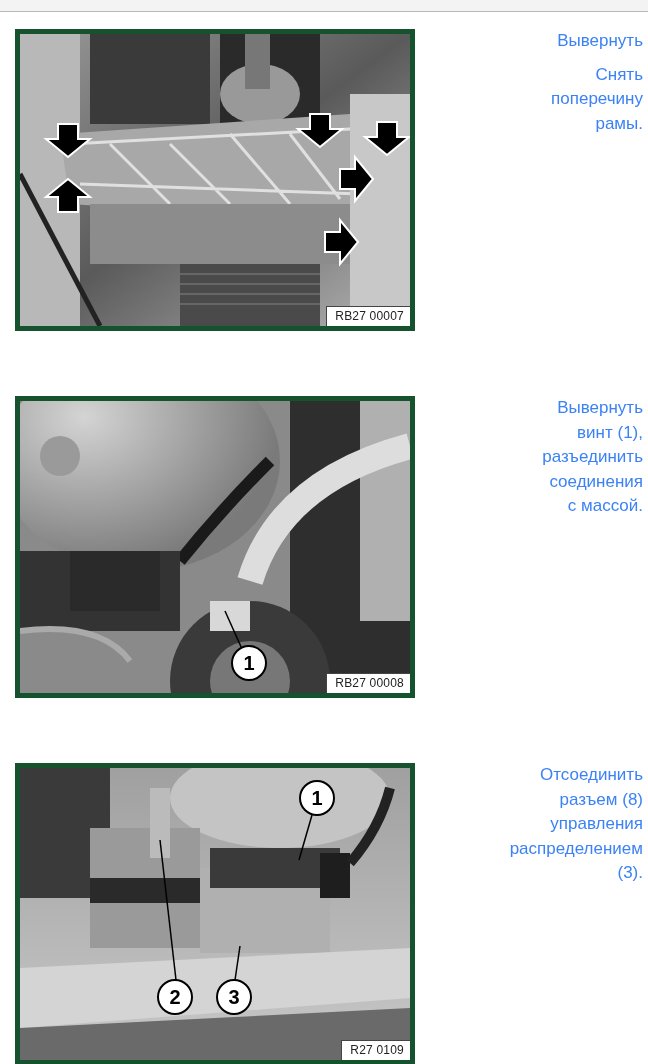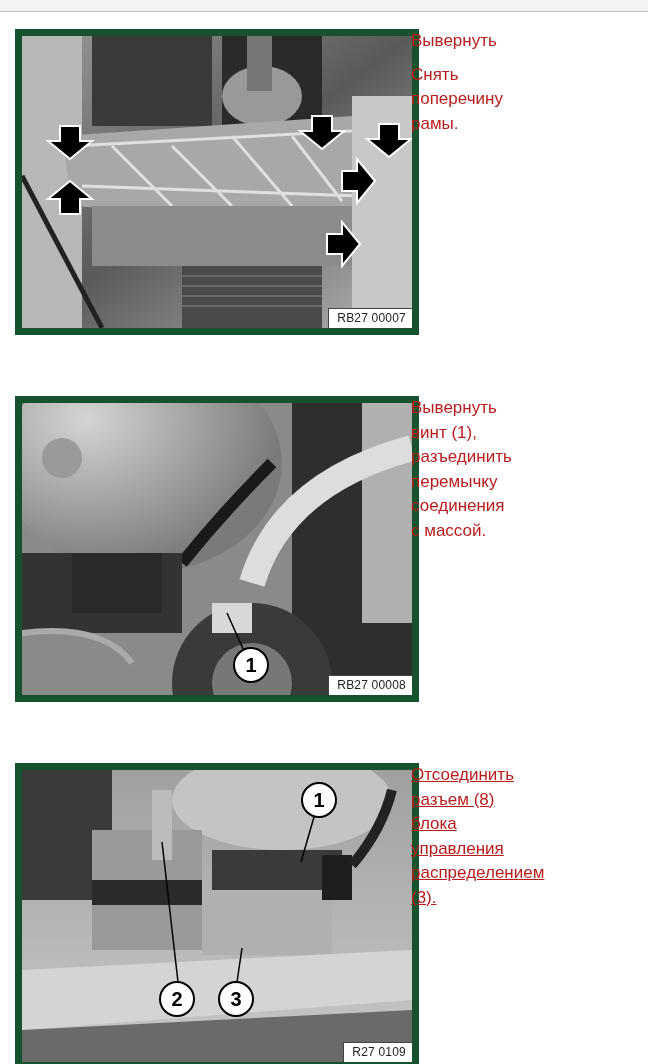--- a/index.html
+++ b/index.html
@@ -7,31 +7,31 @@
     width: 648px; height: 1064px; background: #ffffff; position: relative; overflow: hidden;
     font-family: "Liberation Sans", sans-serif; color: #111;
   }
   .topbar {
     position: absolute; left: 0; top: 0; width: 648px; height: 11px;
     background: #f3f3f3; border-bottom: 1px solid #b9b9b9;
   }
   .step { position: absolute; left: 0; width: 648px; }
   .figure {
     position: absolute; left: 15px; width: 390px; height: 292px;
-    border: 7px solid #14532d; overflow: hidden; background: #888;
+    border: 5px solid #14532d; overflow: hidden; background: #888;
   }
   .figure svg { display: block; }
   .fig-code {
     position: absolute; right: 0; bottom: 0; background: #fff;
     border-top: 1px solid #444; border-left: 1px solid #444;
     font-size: 12px; color: #222; padding: 2px 6px 2px 8px; line-height: 15px;
     letter-spacing: 0.2px;
   }
   .text {
-    position: absolute; left: 411px; width: 220px; font-size: 17px; line-height: 24.5px; color: #b91c1c;
+    position: absolute; left: 423px; width: 220px; font-size: 17px; line-height: 24.5px; color: #3b82f6; text-align: right;
   }
   .text p { margin: 0 0 9px 0; }
   .text .line { display: block; }
 </style>
 </head>
 <body>
 
 <div class="topbar"></div>
 
 <div class="step" style="top:0;">
@@ -109,21 +109,20 @@
         <text x="229" y="269" text-anchor="middle" font-family="Liberation Sans, sans-serif" font-size="20" font-weight="bold" fill="#000">1</text>
       </g>
     </svg>
     <div class="fig-code">RB27 00008</div>
   </div>
   <div class="text" style="top:396px;">
     <p>
       <span class="line">Вывернуть</span>
       <span class="line">винт (1),</span>
       <span class="line">разъединить</span>
-      <span class="line">перемычку</span>
       <span class="line">соединения</span>
       <span class="line">с массой.</span>
     </p>
   </div>
 </div>
 
 <div class="step" style="top:0;">
   <div class="figure" style="top:763px;">
     <svg width="390" height="292" viewBox="0 0 390 292">
       <defs>
@@ -155,23 +154,22 @@
         <circle cx="155" cy="229" r="17" fill="#fff" stroke="#000" stroke-width="2"></circle>
         <text x="155" y="236" text-anchor="middle" font-family="Liberation Sans, sans-serif" font-size="20" font-weight="bold" fill="#000">2</text>
       </g>
       <g>
         <circle cx="214" cy="229" r="17" fill="#fff" stroke="#000" stroke-width="2"></circle>
         <text x="214" y="236" text-anchor="middle" font-family="Liberation Sans, sans-serif" font-size="20" font-weight="bold" fill="#000">3</text>
       </g>
     </svg>
     <div class="fig-code">R27 0109</div>
   </div>
-  <div class="text" style="top:763px;text-decoration:underline;">
+  <div class="text" style="top:763px;">
     <p>
       <span class="line">Отсоединить</span>
       <span class="line">разъем (8)</span>
-      <span class="line">блока</span>
       <span class="line">управления</span>
       <span class="line">распределением</span>
       <span class="line">(3).</span>
     </p>
   </div>
 </div>
 
 </body></html>

